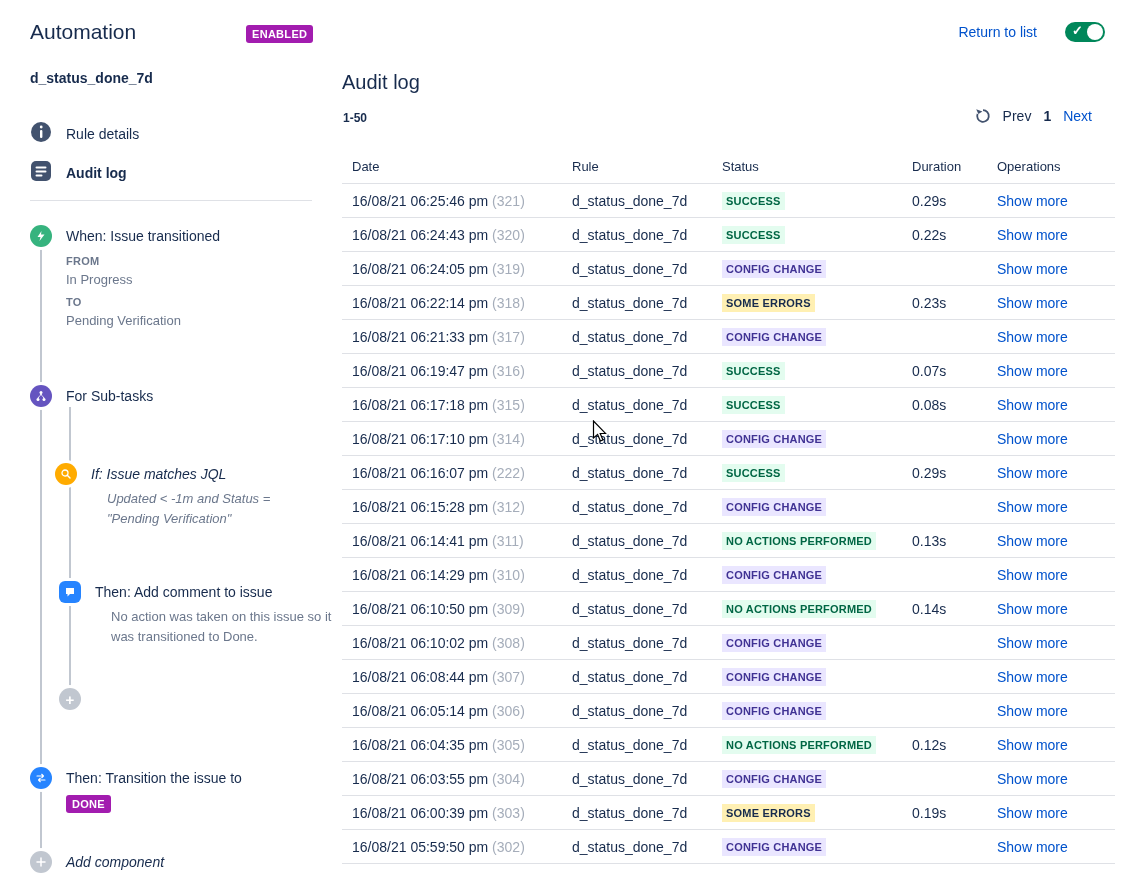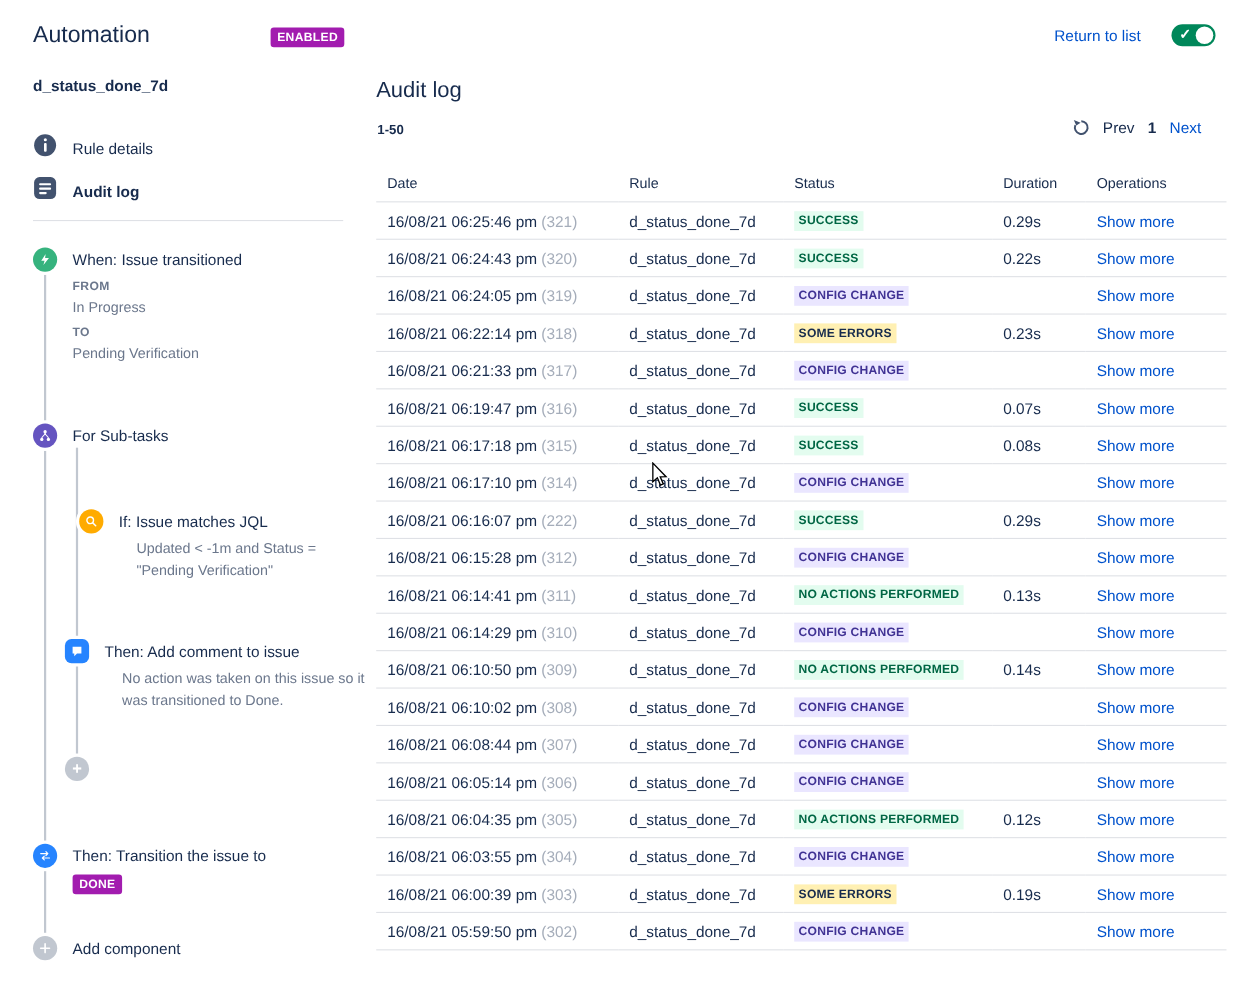--- a/index.html
+++ b/index.html
@@ -132,21 +132,21 @@
     <svg width="12" height="12" viewBox="0 0 24 24">
         <circle cx="12" cy="5" r="3" fill="#fff"></circle>
         <circle cx="6" cy="19" r="3" fill="#fff"></circle>
         <circle cx="18" cy="19" r="3" fill="#fff"></circle>
         <path d="M12 7 C12 13 6 12 6 17 M12 7 C12 13 18 12 18 17" stroke="#fff" stroke-width="2" fill="none"></path>
       </svg>
   </span>
   <div class="node-title">For Sub-tasks</div>
 </div>
 
-<div class="node" style="left:72px; top:463px;">
+<div class="node" style="left:55px; top:463px;font-style:italic;">
   <span class="node-icon" style="background:#FFAB00">
     <svg width="12" height="12" viewBox="0 0 24 24">
         <circle cx="10" cy="10" r="6" fill="none" stroke="#fff" stroke-width="2.6"></circle>
         <path d="M14.5 14.5 L20 20" stroke="#fff" stroke-width="2.8" stroke-linecap="round"></path>
       </svg>
   </span>
   <div>
     <div class="node-title">If: Issue matches JQL</div>
     <div class="node-detail">Updated &lt; -1m and Status = "Pending Verification"</div>
   </div>
@@ -171,21 +171,21 @@
     <svg width="12" height="12" viewBox="0 0 24 24">
         <path d="M4 8 H17 M17 8 L13.5 4.5 M17 8 L13.5 11.5 M20 16 H7 M7 16 L10.5 12.5 M7 16 L10.5 19.5" stroke="#fff" stroke-width="2.2" fill="none" stroke-linecap="round"></path>
       </svg>
   </span>
   <div>
     <div class="node-title">Then: Transition the issue to</div>
     <span class="lozenge lz-green" style="display:inline-block; margin-top:7px;">DONE</span>
   </div>
 </div>
 
-<div class="node" style="left:30px; top:851px;">
+<div class="node" style="left:30px; top:851px;font-style:italic;">
   <span class="node-icon" style="background:#C1C7D0">
     <svg width="12" height="12" viewBox="0 0 24 24">
         <path d="M12 4 V20 M4 12 H20" stroke="#fff" stroke-width="3" stroke-linecap="round"></path>
       </svg>
   </span>
   <div class="node-title">Add component</div>
 </div>
 
 <div class="abs main-title" style="left:342px; top:71px;">Audit log</div>
 

